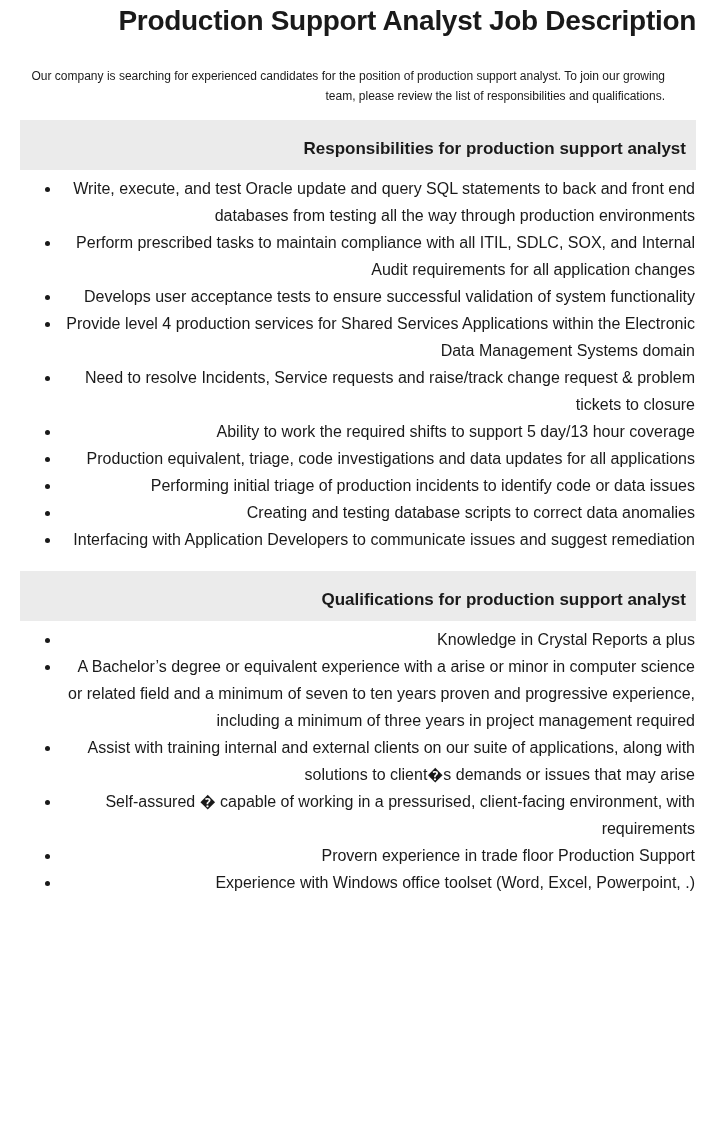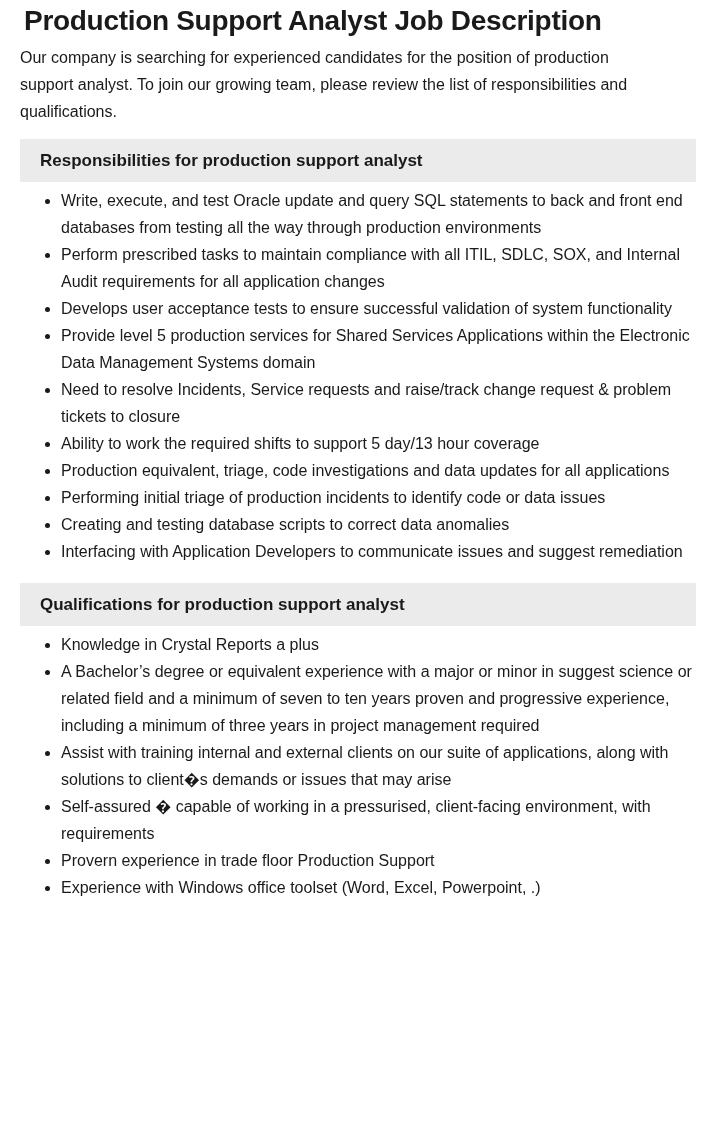--- a/index.html
+++ b/index.html
@@ -9,41 +9,42 @@
     background: #ffffff;
   }
   body {
     width: 720px;
     min-height: 1138px;
     font-family: "Liberation Sans", sans-serif;
     color: var(--text, #1a1a1a);
   }
   .page {
     padding: 0 24px 30px 20px;
+    text-align: right;
   }
   h1.page-title {
     font-size: 28px;
     line-height: 34px;
     font-weight: 700;
     letter-spacing: -0.3px;
     white-space: nowrap;
     margin: 4px 0 0 4px;
     color: var(--text, #1a1a1a);
   }
   p.intro {
-    font-size: 16px;
-    line-height: 27px;
-    margin: 6px 0 0 0;
+    font-size: 12px;
+    line-height: 20px;
+    margin: 28px 0 0 0;
     max-width: 645px;
     color: var(--text, #1a1a1a);
   }
   .section-heading {
     background: var(--section-heading-bg, #ebebeb);
     margin-top: 14px;
-    padding: 9px 10px 9px 20px;
+    padding: 16px 10px 9px 20px;
   }
   .section-heading h2 {
     font-size: 17px;
     line-height: 25px;
     font-weight: 700;
     margin: 0;
     color: var(--text, #1a1a1a);
   }
   ul.bullet-list {
     list-style: disc outside;
@@ -69,37 +70,37 @@
   <p class="intro">Our company is searching for experienced candidates for the position of production support analyst. To join our growing team, please review the list of responsibilities and qualifications.</p>
 
   <section>
     <div class="section-heading">
       <h2>Responsibilities for production support analyst</h2>
     </div>
     <ul class="bullet-list">
         <li>Write, execute, and test Oracle update and query SQL statements to back and front end databases from testing all the way through production environments</li>
         <li>Perform prescribed tasks to maintain compliance with all ITIL, SDLC, SOX, and Internal Audit requirements for all application changes</li>
         <li>Develops user acceptance tests to ensure successful validation of system functionality</li>
-        <li>Provide level 5 production services for Shared Services Applications within the Electronic Data Management Systems domain</li>
+        <li>Provide level 4 production services for Shared Services Applications within the Electronic Data Management Systems domain</li>
         <li>Need to resolve Incidents, Service requests and raise/track change request &amp; problem tickets to closure</li>
         <li>Ability to work the required shifts to support 5 day/13 hour coverage</li>
         <li>Production equivalent, triage, code investigations and data updates for all applications</li>
         <li>Performing initial triage of production incidents to identify code or data issues</li>
         <li>Creating and testing database scripts to correct data anomalies</li>
         <li>Interfacing with Application Developers to communicate issues and suggest remediation</li>
       </ul>
   </section>
 
   <section>
     <div class="section-heading">
       <h2>Qualifications for production support analyst</h2>
     </div>
     <ul class="bullet-list">
         <li>Knowledge in Crystal Reports a plus</li>
-        <li>A Bachelor’s degree or equivalent experience with a major or minor in suggest science or related field and a minimum of seven to ten years proven and progressive experience, including a minimum of three years in project management required</li>
+        <li>A Bachelor’s degree or equivalent experience with a arise or minor in computer science or related field and a minimum of seven to ten years proven and progressive experience, including a minimum of three years in project management required</li>
         <li>Assist with training internal and external clients on our suite of applications, along with solutions to client�s demands or issues that may arise</li>
         <li>Self-assured � capable of working in a pressurised, client-facing environment, with requirements</li>
         <li>Provern experience in trade floor Production Support</li>
         <li>Experience with Windows office toolset (Word, Excel, Powerpoint, .)</li>
       </ul>
   </section>
 
 </div>
 
 </body></html>

